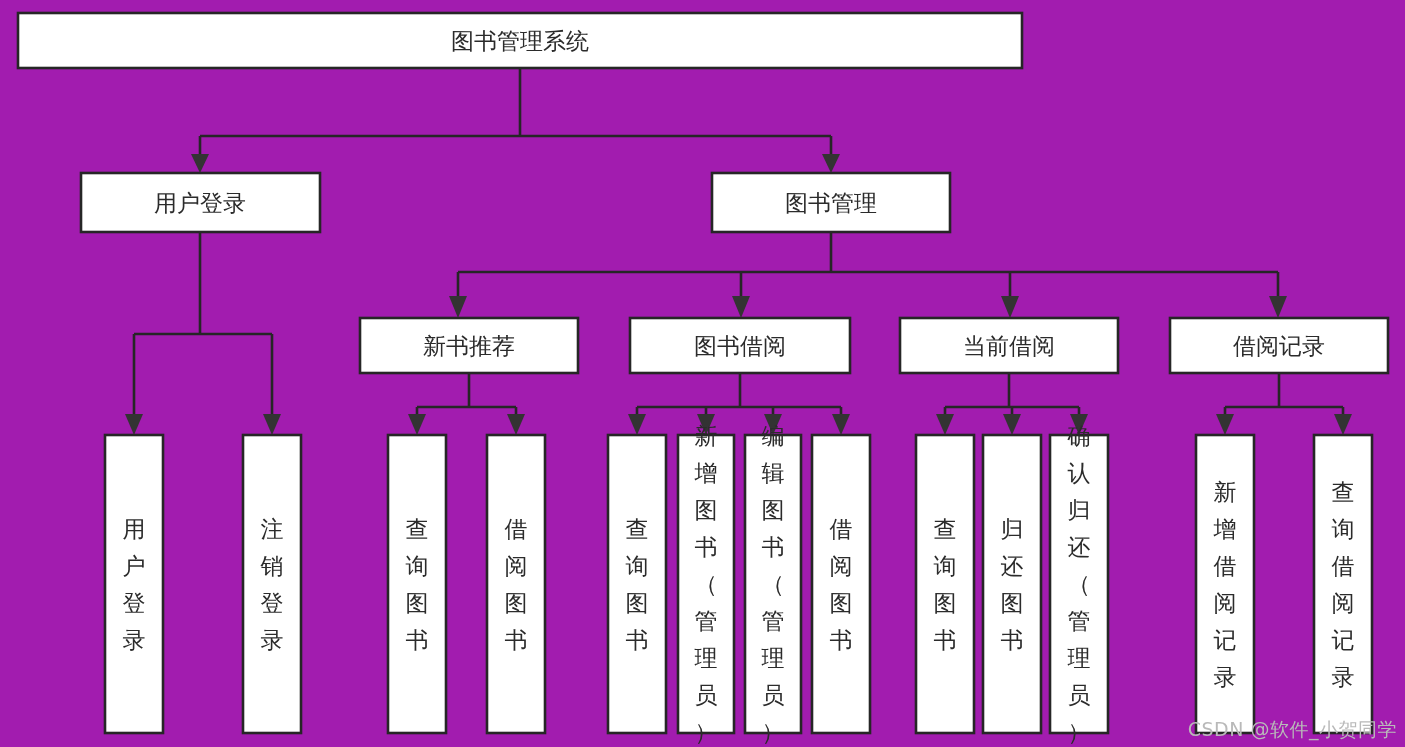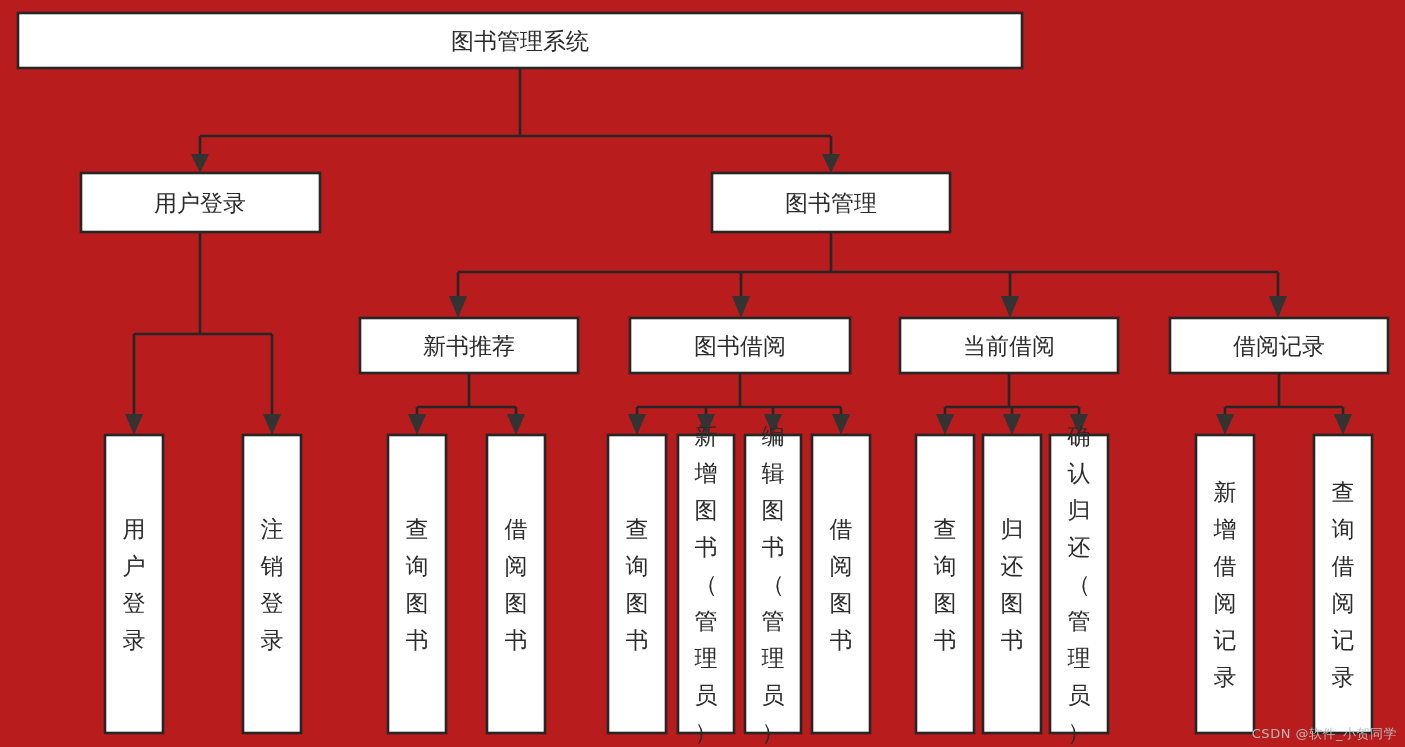--- a/index.html
+++ b/index.html
@@ -11,21 +11,21 @@
   body {
     width: 1405px;
     height: 747px;
     overflow: hidden;
     font-family: "DejaVu Sans", "Liberation Sans", sans-serif;
   }
   #diagram-root {
     position: relative;
     width: 1405px;
     height: 747px;
-    background: #b91c1c;
+    background: #a21caf;
   }
   svg#tree-svg {
     position: absolute;
     left: 0;
     top: 0;
     width: 1405px;
     height: 747px;
     display: block;
   }
   .node-rect {
@@ -56,21 +56,21 @@
     fill: #2b2b2b;
     font-family: "DejaVu Sans", "Liberation Sans", sans-serif;
     font-size: 23px;
     text-anchor: middle;
   }
   .watermark-text {
     position: absolute;
     right: 8px;
     bottom: 4px;
     color: #b9b9b9;
-    font-size: 13px;
+    font-size: 19px;
     font-family: "DejaVu Sans", "Liberation Sans", sans-serif;
     letter-spacing: 0.5px;
     white-space: nowrap;
     user-select: none;
   }
 </style>
 </head>
 <body>
 
 <div id="diagram-root">

